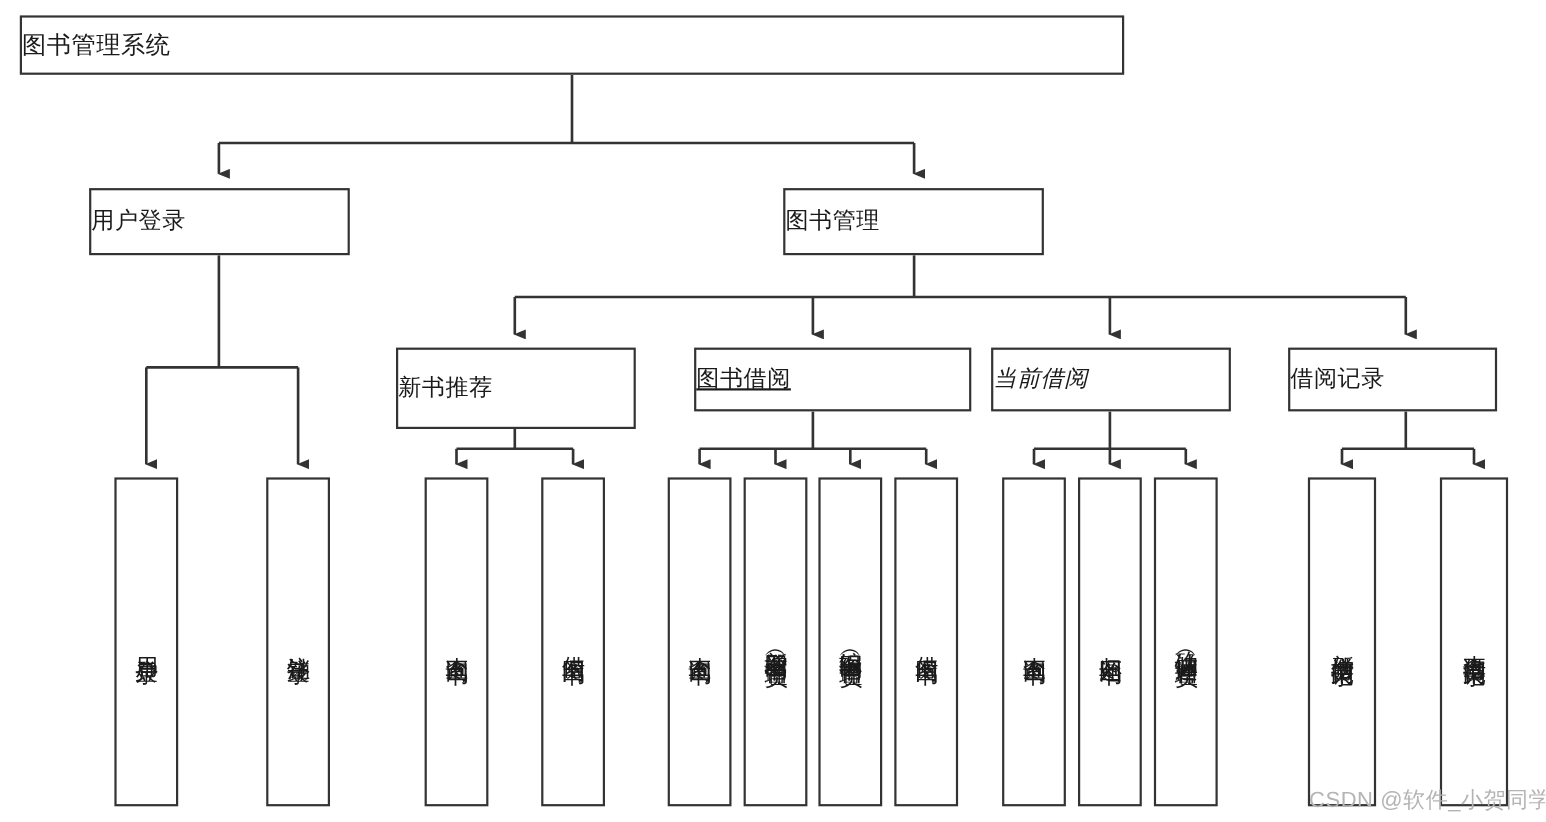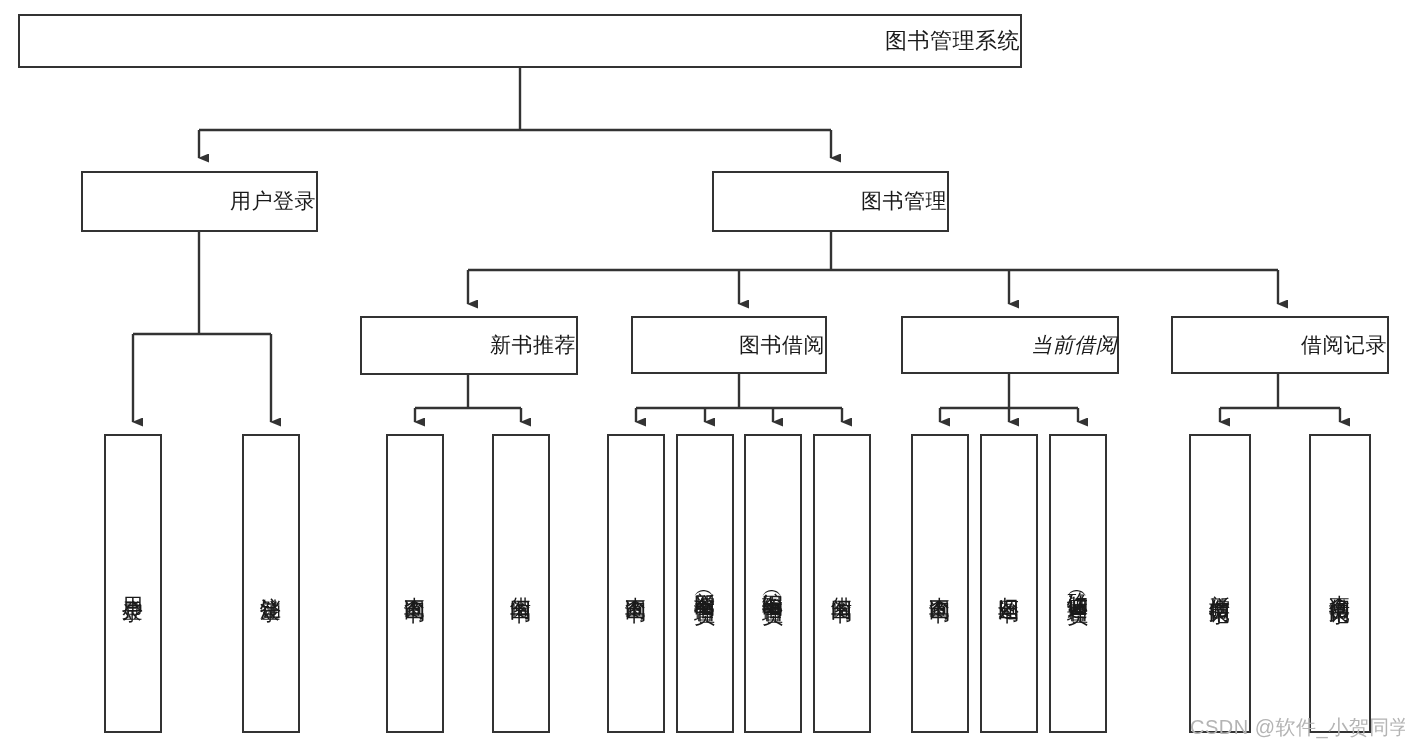--- a/index.html
+++ b/index.html
@@ -26,21 +26,21 @@
     height: 747px;
     pointer-events: none;
   }
   .node {
     position: absolute;
     box-sizing: border-box;
     background: #ffffff;
     border: 2px solid #333333;
     display: flex;
     align-items: center;
-    justify-content: flex-end;
+    justify-content: flex-start;
     color: #1a1a1a;
   }
   .node .lbl {
     line-height: 1.18;
     text-align: center;
     white-space: nowrap;
   }
   
   .node.h .lbl {
     font-size: 21px;
@@ -130,30 +130,30 @@
     <span class="lbl">图书管理系统</span>
   </div>
 
   <div class="node h" style="left:81px; top:171px; width:237px; height:61px;">
     <span class="lbl">用户登录</span>
   </div>
   <div class="node h" style="left:712px; top:171px; width:237px; height:61px;">
     <span class="lbl">图书管理</span>
   </div>
 
-  <div class="node h" style="left:360px; top:316px; width:218px; height:59px;">
+  <div class="node h" style="left:360px; top:316px; width:218px; height:74px;">
     <span class="lbl">新书推荐</span>
   </div>
-  <div class="node h" style="left:631px; top:316px; width:196px; height:58px;">
+  <div class="node h" style="left:631px; top:316px; width:252px; height:58px;text-decoration:underline;">
     <span class="lbl">图书借阅</span>
   </div>
   <div class="node h" style="left:901px; top:316px; width:218px; height:58px;font-style:italic;">
     <span class="lbl">当前借阅</span>
   </div>
-  <div class="node h" style="left:1171px; top:316px; width:218px; height:58px;">
+  <div class="node h" style="left:1171px; top:316px; width:190px; height:58px;">
     <span class="lbl">借阅记录</span>
   </div>
 
   <div class="node v" style="left:104px; top:434px; width:58px; height:299px;">
     <span class="lbl">用户登录</span>
   </div>
   <div class="node v" style="left:242px; top:434px; width:58px; height:299px;">
     <span class="lbl">注销登录</span>
   </div>
 

